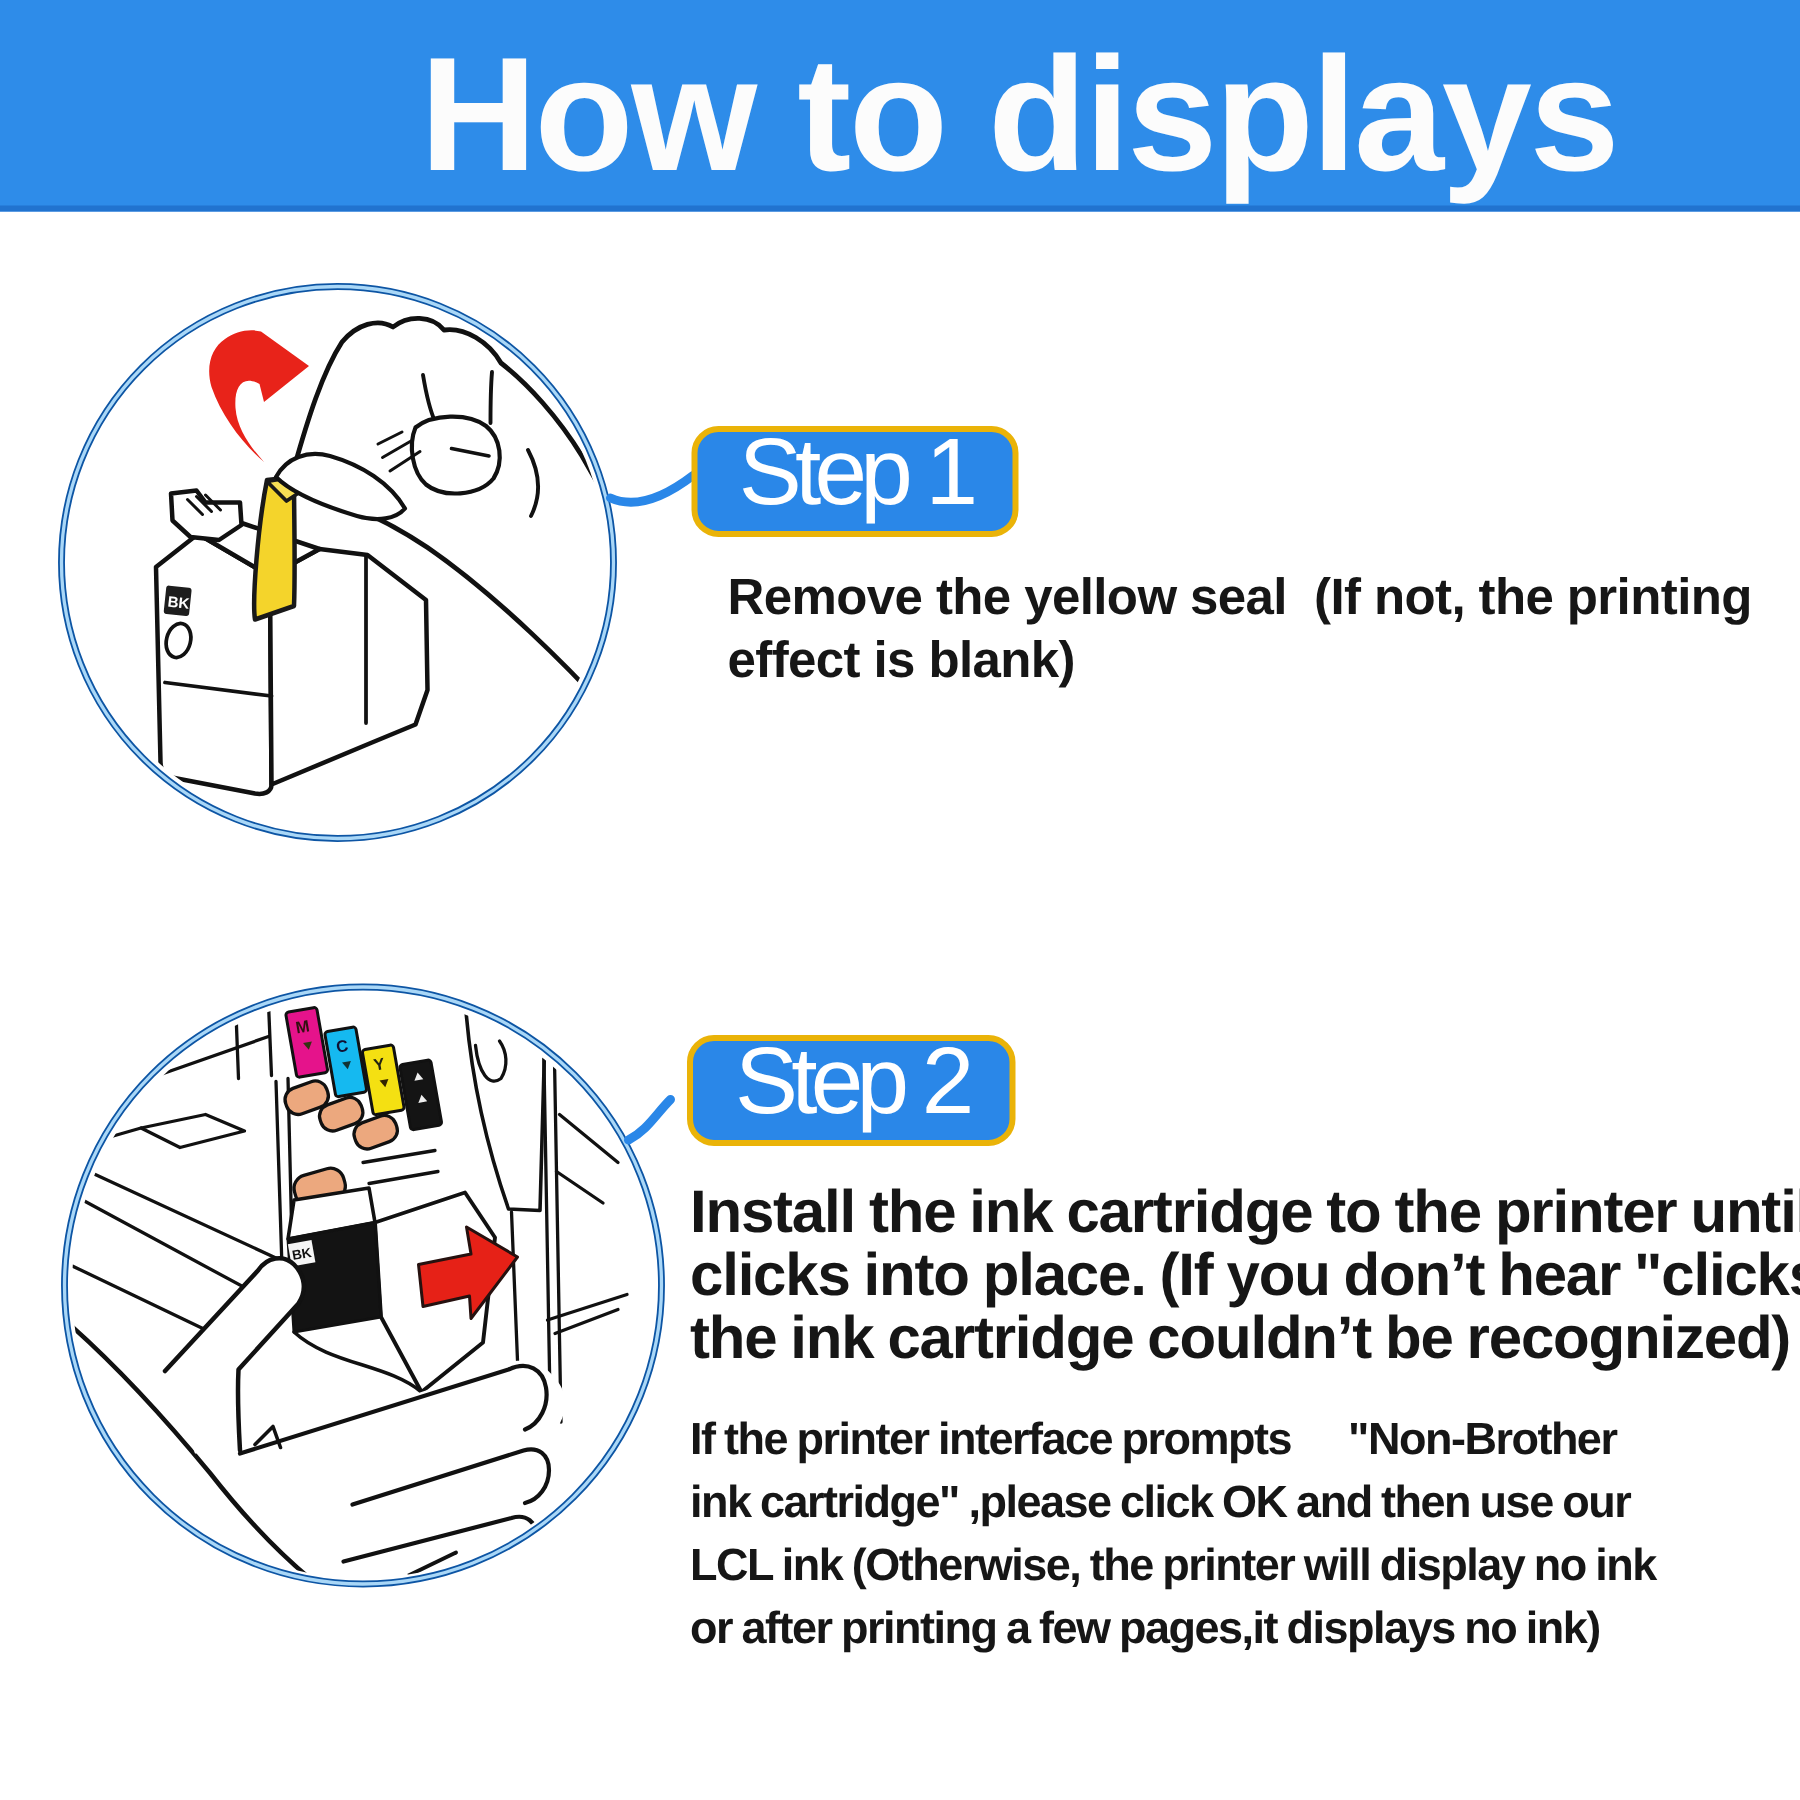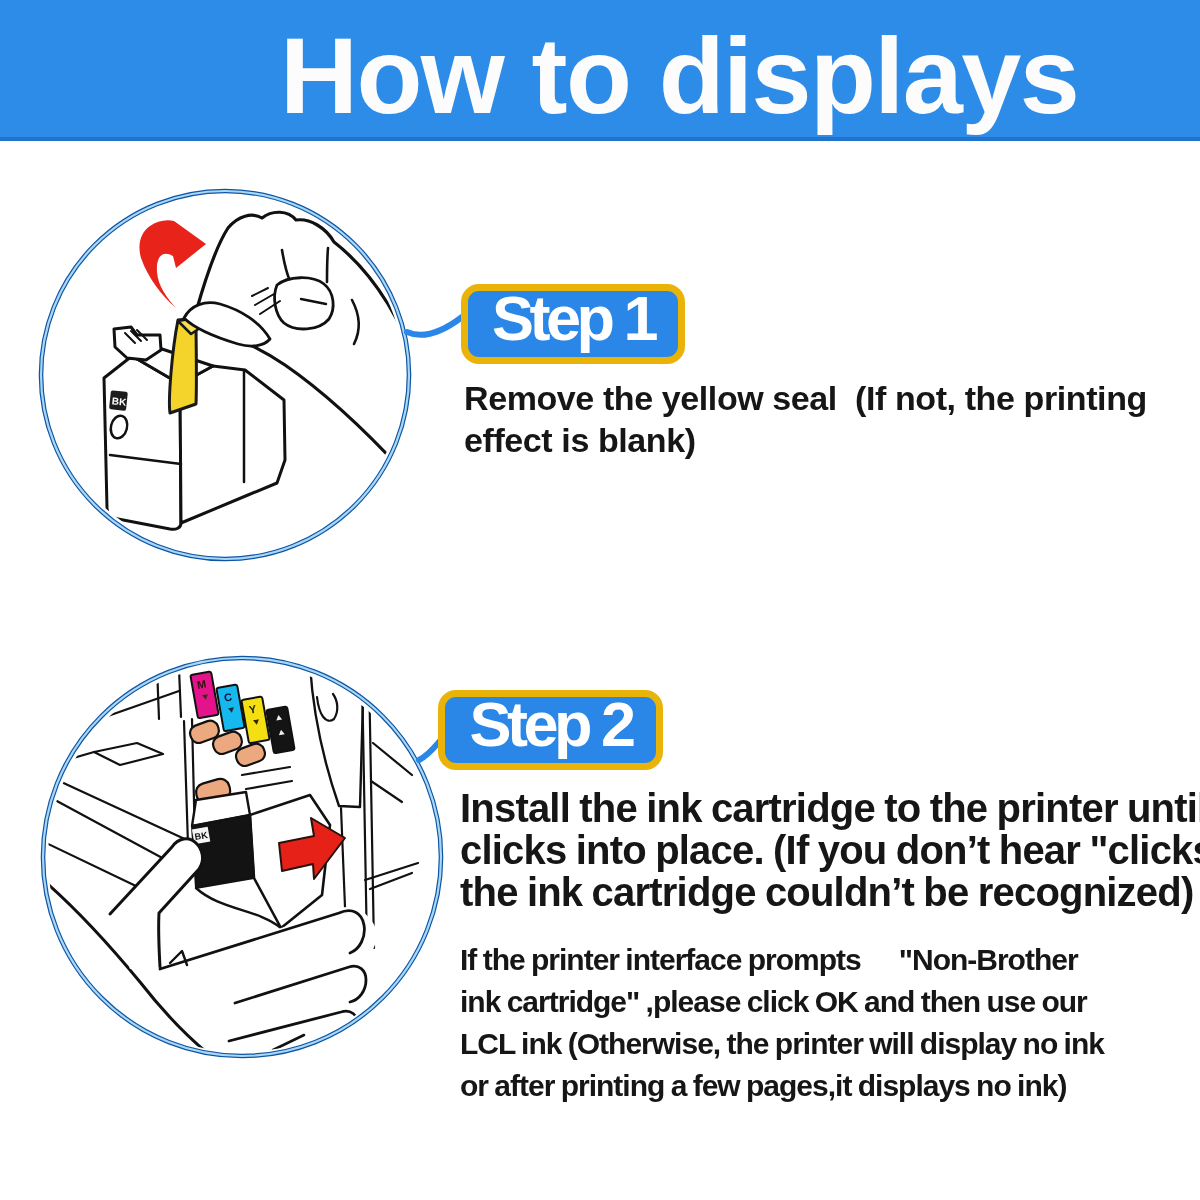--- a/index.html
+++ b/index.html
@@ -1,23 +1,23 @@
 <!DOCTYPE html>
 <html><head>
 <meta charset="utf-8">
 <style>
 html,body{margin:0;padding:0;}
 body{width:1200px;height:1200px;background:#ffffff;font-family:"Liberation Sans",sans-serif;overflow:hidden;position:relative;}
 #banner{position:absolute;left:0;top:0;width:1200px;height:137px;background:#2e8ce9;border-bottom:4px solid #2173cf;}
 #title{position:absolute;left:280px;top:22px;font-size:108px;line-height:1;font-weight:bold;color:#fcfcfc;letter-spacing:-1.6px;white-space:nowrap;}
-.badge{position:absolute;background:#2a87e8;border:7px solid #eab308;border-radius:18px;color:#fff;font-weight:bold;text-align:center;white-space:nowrap;}
+.badge{position:absolute;background:#2a87e8;border:4px solid #eab308;border-radius:18px;color:#fff;font-weight:normal;text-align:center;white-space:nowrap;}
 #badge1{left:461px;top:284px;width:210px;height:66px;font-size:63px;line-height:54px;letter-spacing:-4.5px;}
-#badge2{left:438px;top:690px;width:211px;height:66px;font-size:63px;line-height:54px;letter-spacing:-4.5px;}
+#badge2{left:458px;top:690px;width:211px;height:66px;font-size:63px;line-height:54px;letter-spacing:-4.5px;}
 .para{position:absolute;color:#161616;font-weight:bold;white-space:nowrap;}
-#t1{left:464px;top:377px;font-size:34px;line-height:42px;letter-spacing:-0.4px;}
+#t1{left:485px;top:377px;font-size:34px;line-height:42px;letter-spacing:-0.4px;}
 #t2a{left:460px;top:787px;font-size:40px;line-height:42px;letter-spacing:-0.8px;word-spacing:-1px;}
 #t2b{left:460px;top:939px;font-size:30px;line-height:42px;letter-spacing:-1px;word-spacing:-1px;}
 #art{position:absolute;left:0;top:0;}
 </style>
 </head>
 <body>
 <div id="banner"></div>
 <div id="title">How to displays</div>
 <svg id="art" width="1200" height="1200" viewBox="0 0 1200 1200">
   <defs>

